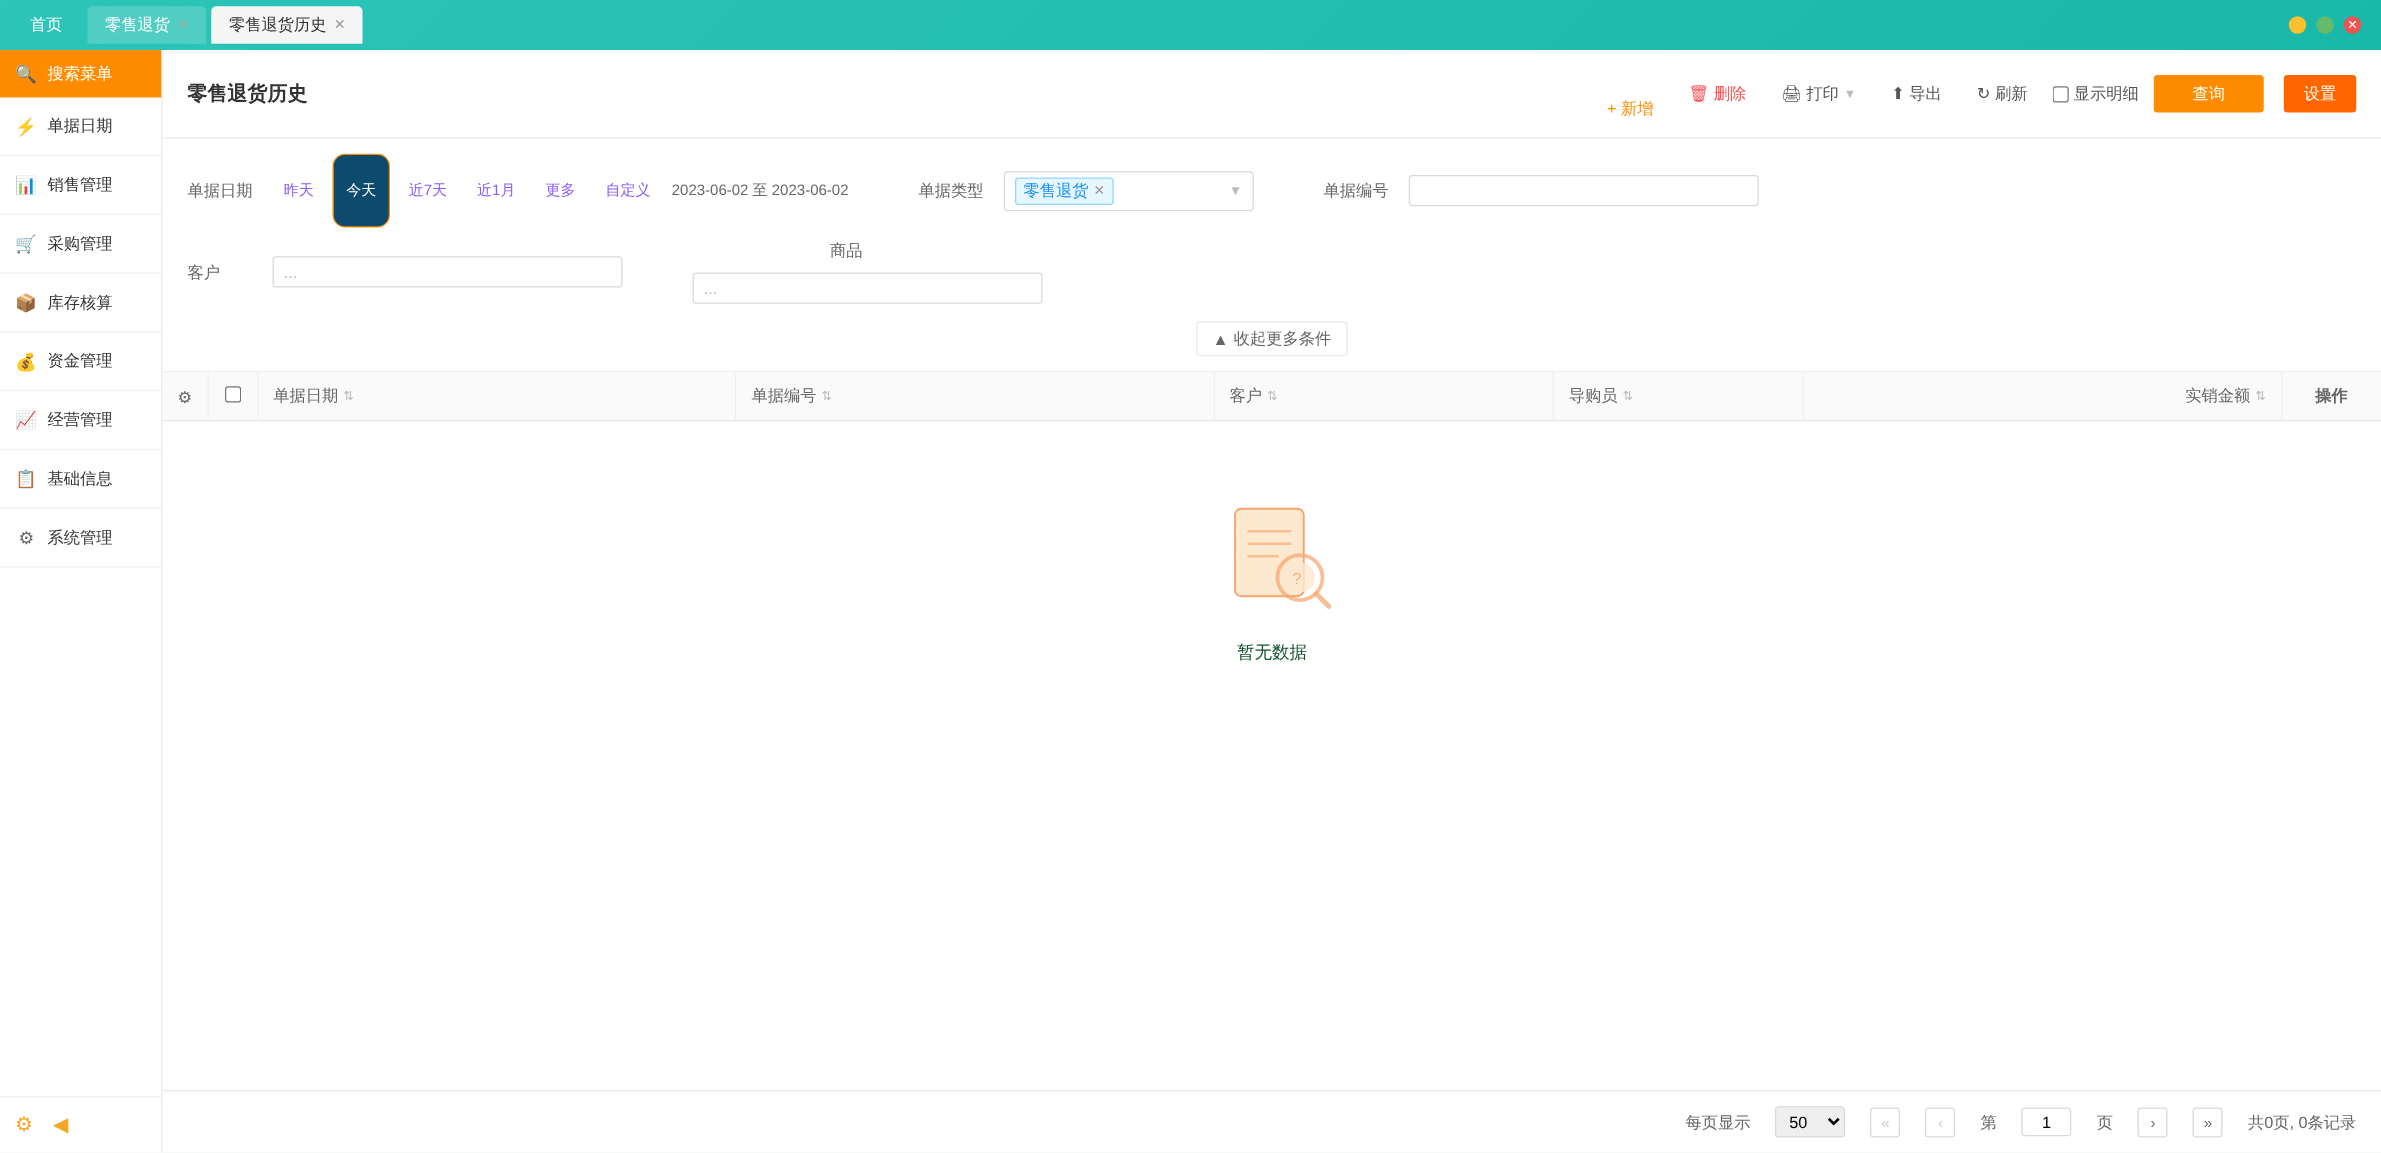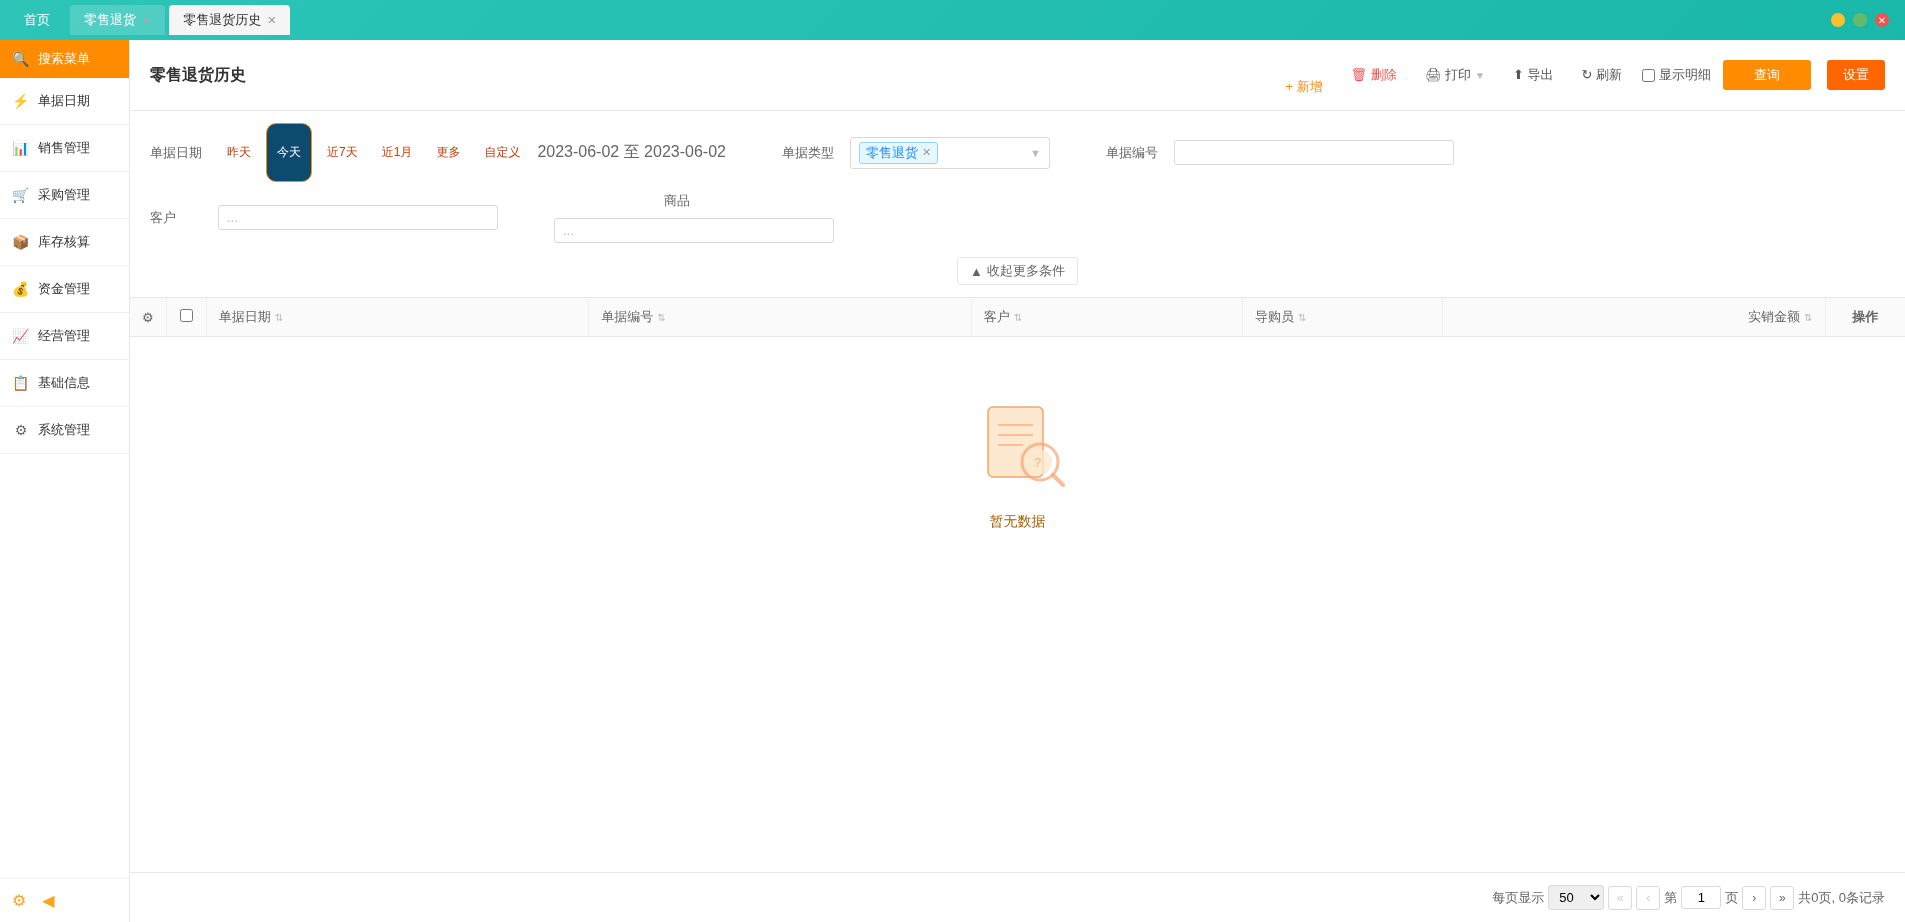--- a/index.html
+++ b/index.html
@@ -172,31 +172,31 @@
       gap: 16px;
       margin-bottom: 10px;
     }
     .filter-label { color: #666; min-width: 60px; flex-shrink: 0; }
     .filter-date-btns { display: flex; gap: 6px; align-items: center; }
     .date-btn {
       padding: 2px 8px;
       cursor: pointer;
       border-radius: 3px;
       font-size: 12px;
-      color: #c2410c;
+      color: #8b5cf6;
       border: 1px solid transparent;
     }
     .date-btn.active {
       background: #0c4a6e;
       color: white;
       border-color: #ff8c00;
       border-radius: 10px;
       padding: 20px 10px;
     }
-    .filter-date-range { font-size: 16px; color: #666; }
+    .filter-date-range { font-size: 12px; color: #666; }
     .filter-select {
       display: flex; align-items: center;
       border: 1px solid #d9d9d9;
       border-radius: 3px;
       padding: 4px 8px;
       min-width: 200px;
       cursor: pointer;
       background: white;
       gap: 4px;
     }
@@ -274,29 +274,29 @@
       flex-direction: column;
       align-items: center;
       justify-content: center;
       padding: 60px;
     }
     .empty-icon {
       width: 100px;
       height: 100px;
       margin-bottom: 16px;
     }
-    .empty-text { color: #a16207; font-size: 14px; }
+    .empty-text { color: #14532d; font-size: 14px; }
 
     
     .pagination-bar {
       padding: 12px 20px;
       display: flex;
       align-items: center;
       justify-content: flex-end;
-      gap: 4px;
+      gap: 20px;
       border-top: 1px solid #e8e8e8;
       background: white;
       flex-shrink: 0;
     }
     .pagination-label { color: #666; }
     .page-size-select {
       border: 1px solid #d9d9d9;
       border-radius: 3px;
       padding: 3px 6px;
       font-size: 13px;

